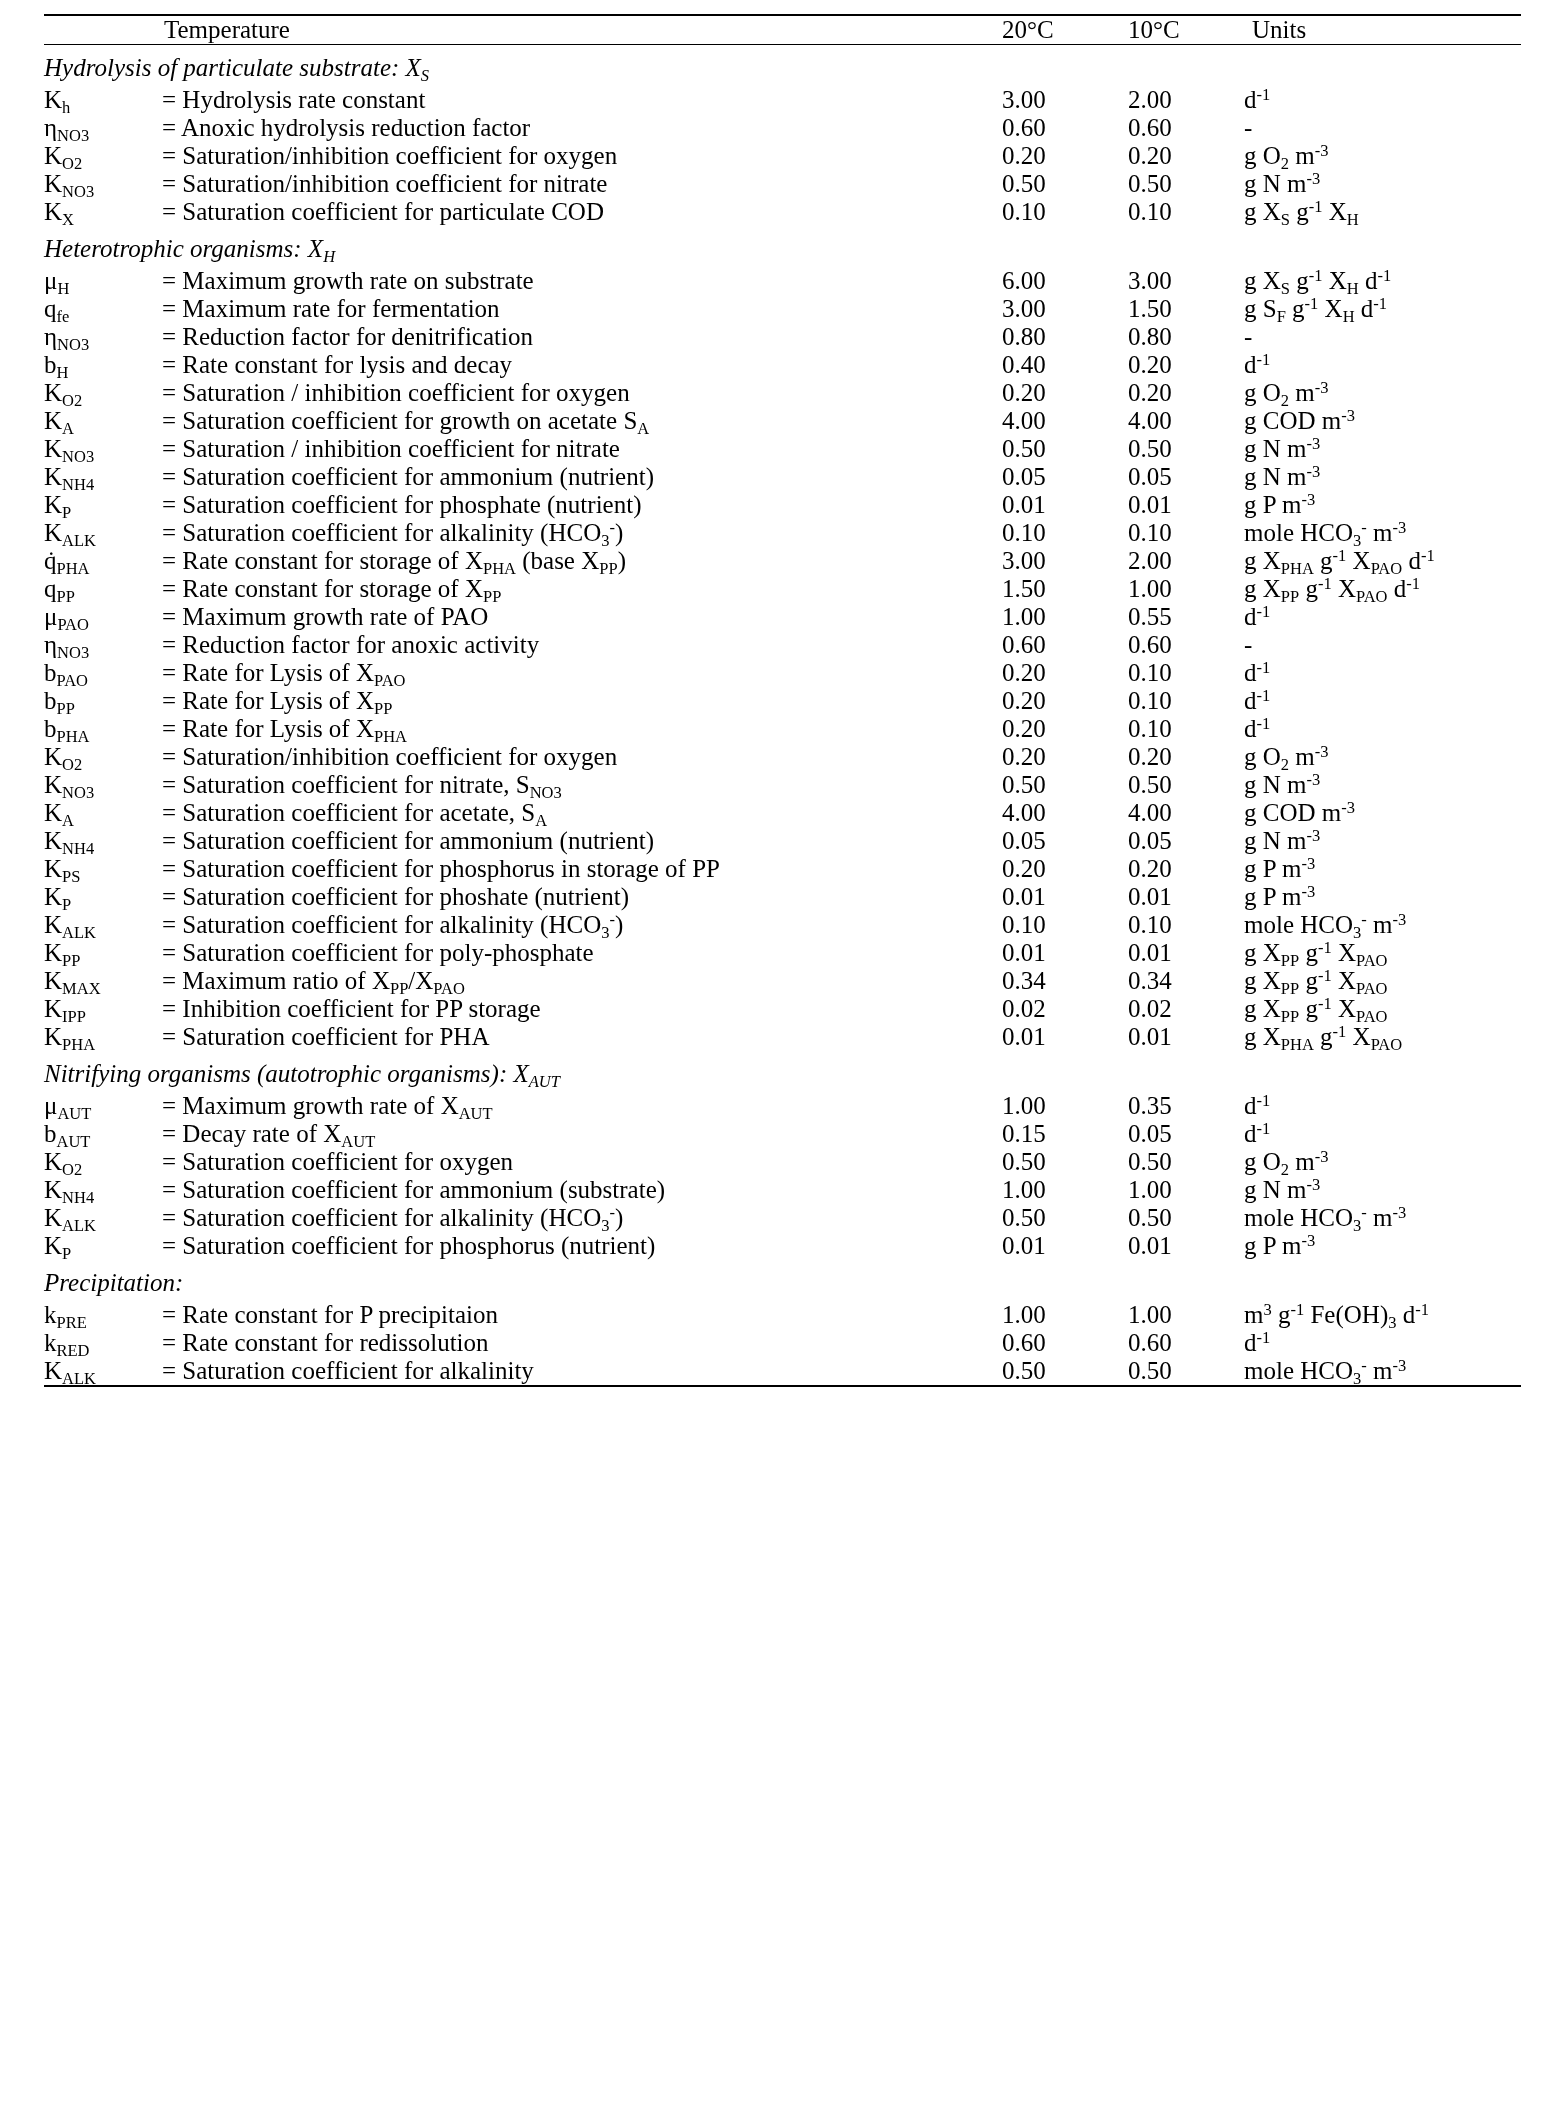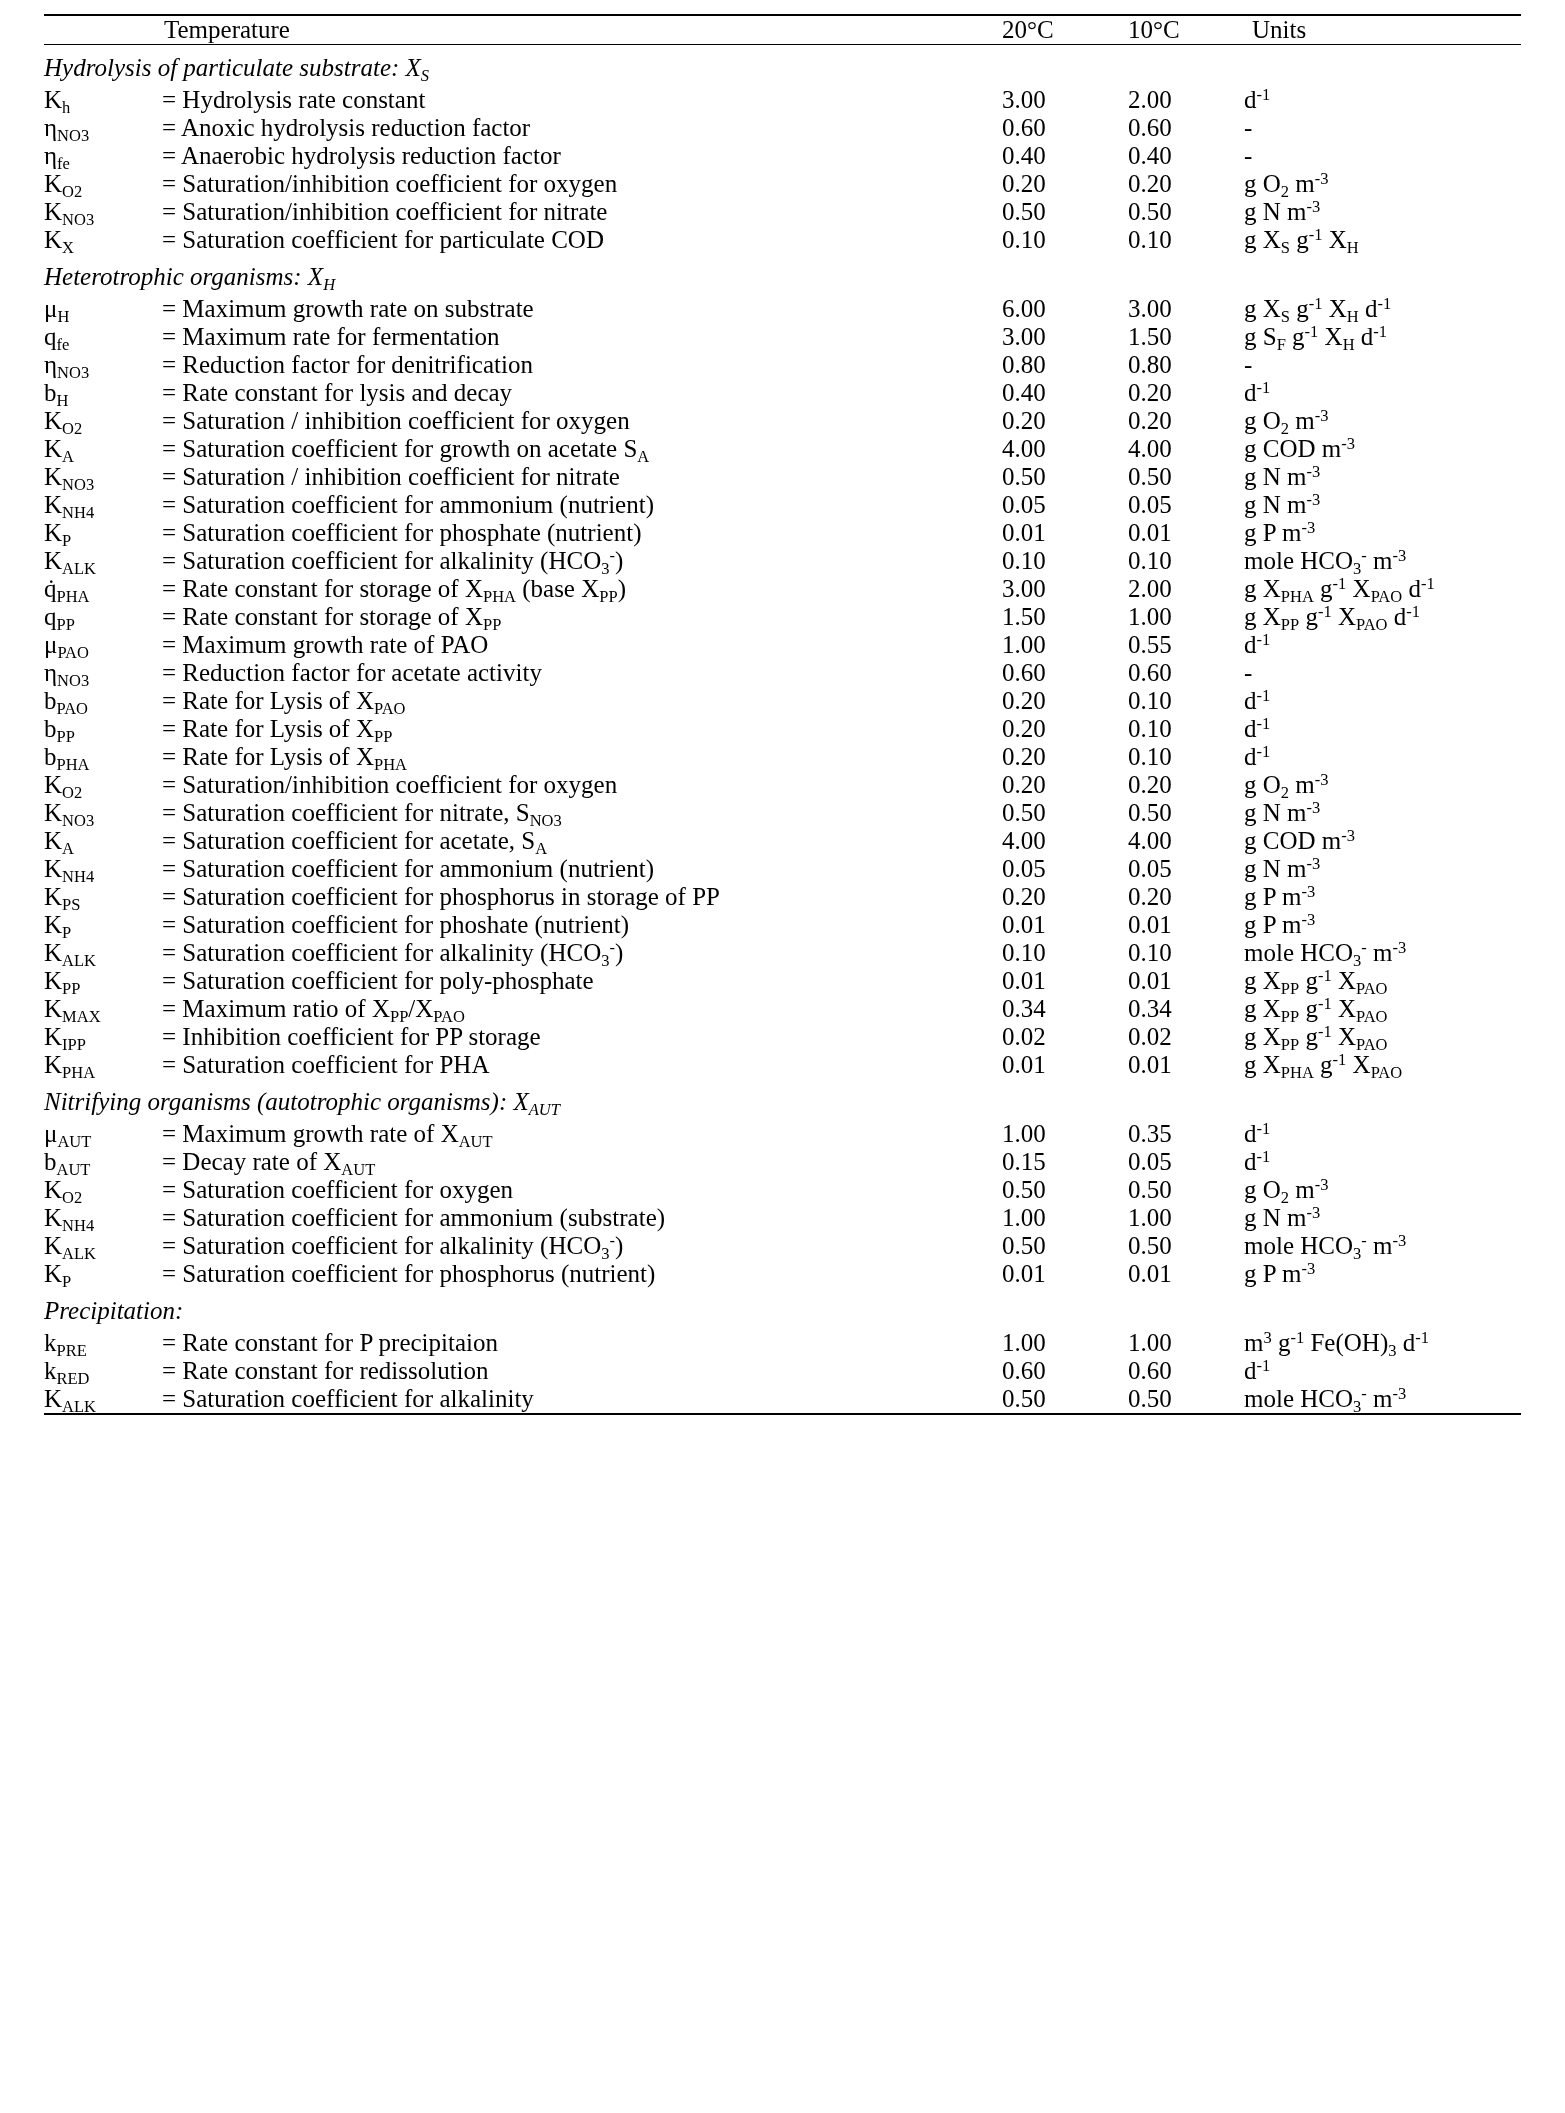--- a/index.html
+++ b/index.html
@@ -97,27 +97,20 @@
           <td class="units">d<sup>-1</sup></td>
         </tr>
         <tr>
           <td class="sym">η<sub>NO3</sub></td>
           <td class="desc">=  Anoxic hydrolysis reduction factor</td>
           <td class="val">0.60</td>
           <td class="val">0.60</td>
           <td class="units">-</td>
         </tr>
         <tr>
-          <td class="sym">η<sub>fe</sub></td>
-          <td class="desc">=  Anaerobic hydrolysis reduction factor</td>
-          <td class="val">0.40</td>
-          <td class="val">0.40</td>
-          <td class="units">-</td>
-        </tr>
-        <tr>
           <td class="sym">K<sub>O2</sub></td>
           <td class="desc">=  Saturation/inhibition coefficient for oxygen</td>
           <td class="val">0.20</td>
           <td class="val">0.20</td>
           <td class="units">g O<sub>2</sub> m<sup>-3</sup></td>
         </tr>
         <tr>
           <td class="sym">K<sub>NO3</sub></td>
           <td class="desc">=  Saturation/inhibition coefficient for nitrate</td>
           <td class="val">0.50</td>
@@ -220,21 +213,21 @@
         </tr>
         <tr>
           <td class="sym">μ<sub>PAO</sub></td>
           <td class="desc">=  Maximum growth rate of PAO</td>
           <td class="val">1.00</td>
           <td class="val">0.55</td>
           <td class="units">d<sup>-1</sup></td>
         </tr>
         <tr>
           <td class="sym">η<sub>NO3</sub></td>
-          <td class="desc">=  Reduction factor for acetate activity</td>
+          <td class="desc">=  Reduction factor for anoxic activity</td>
           <td class="val">0.60</td>
           <td class="val">0.60</td>
           <td class="units">-</td>
         </tr>
         <tr>
           <td class="sym">b<sub>PAO</sub></td>
           <td class="desc">=  Rate for Lysis of X<sub>PAO</sub></td>
           <td class="val">0.20</td>
           <td class="val">0.10</td>
           <td class="units">d<sup>-1</sup></td>

